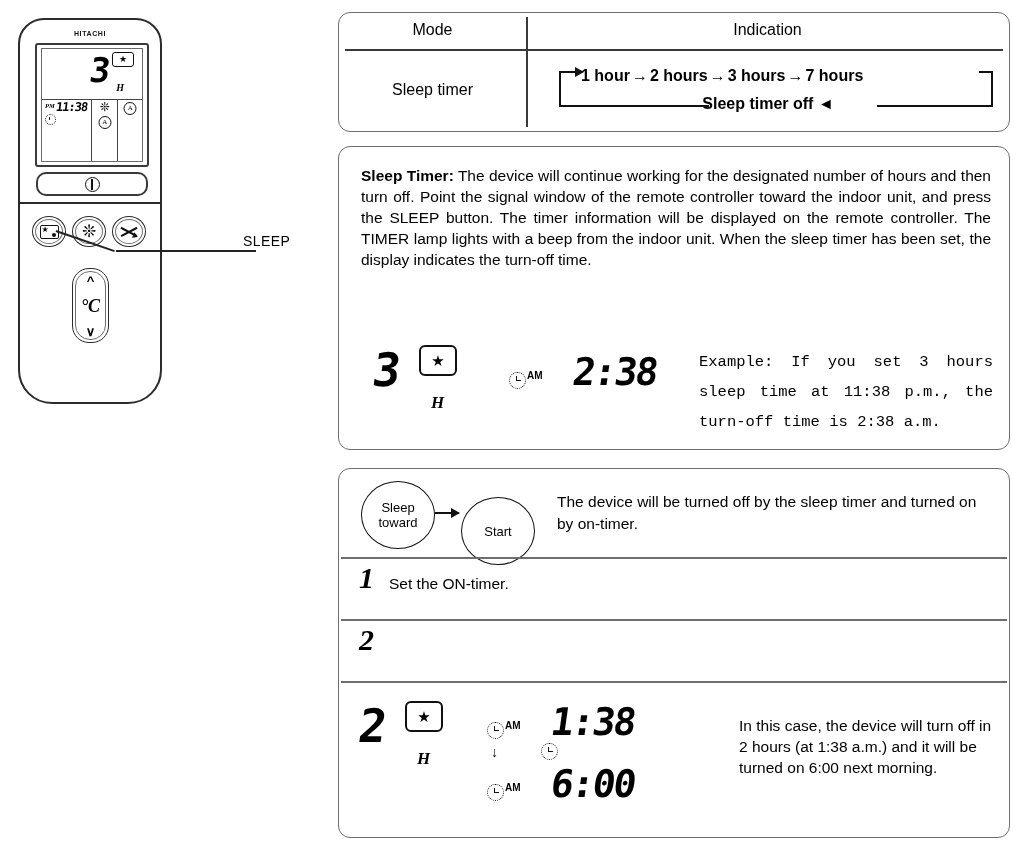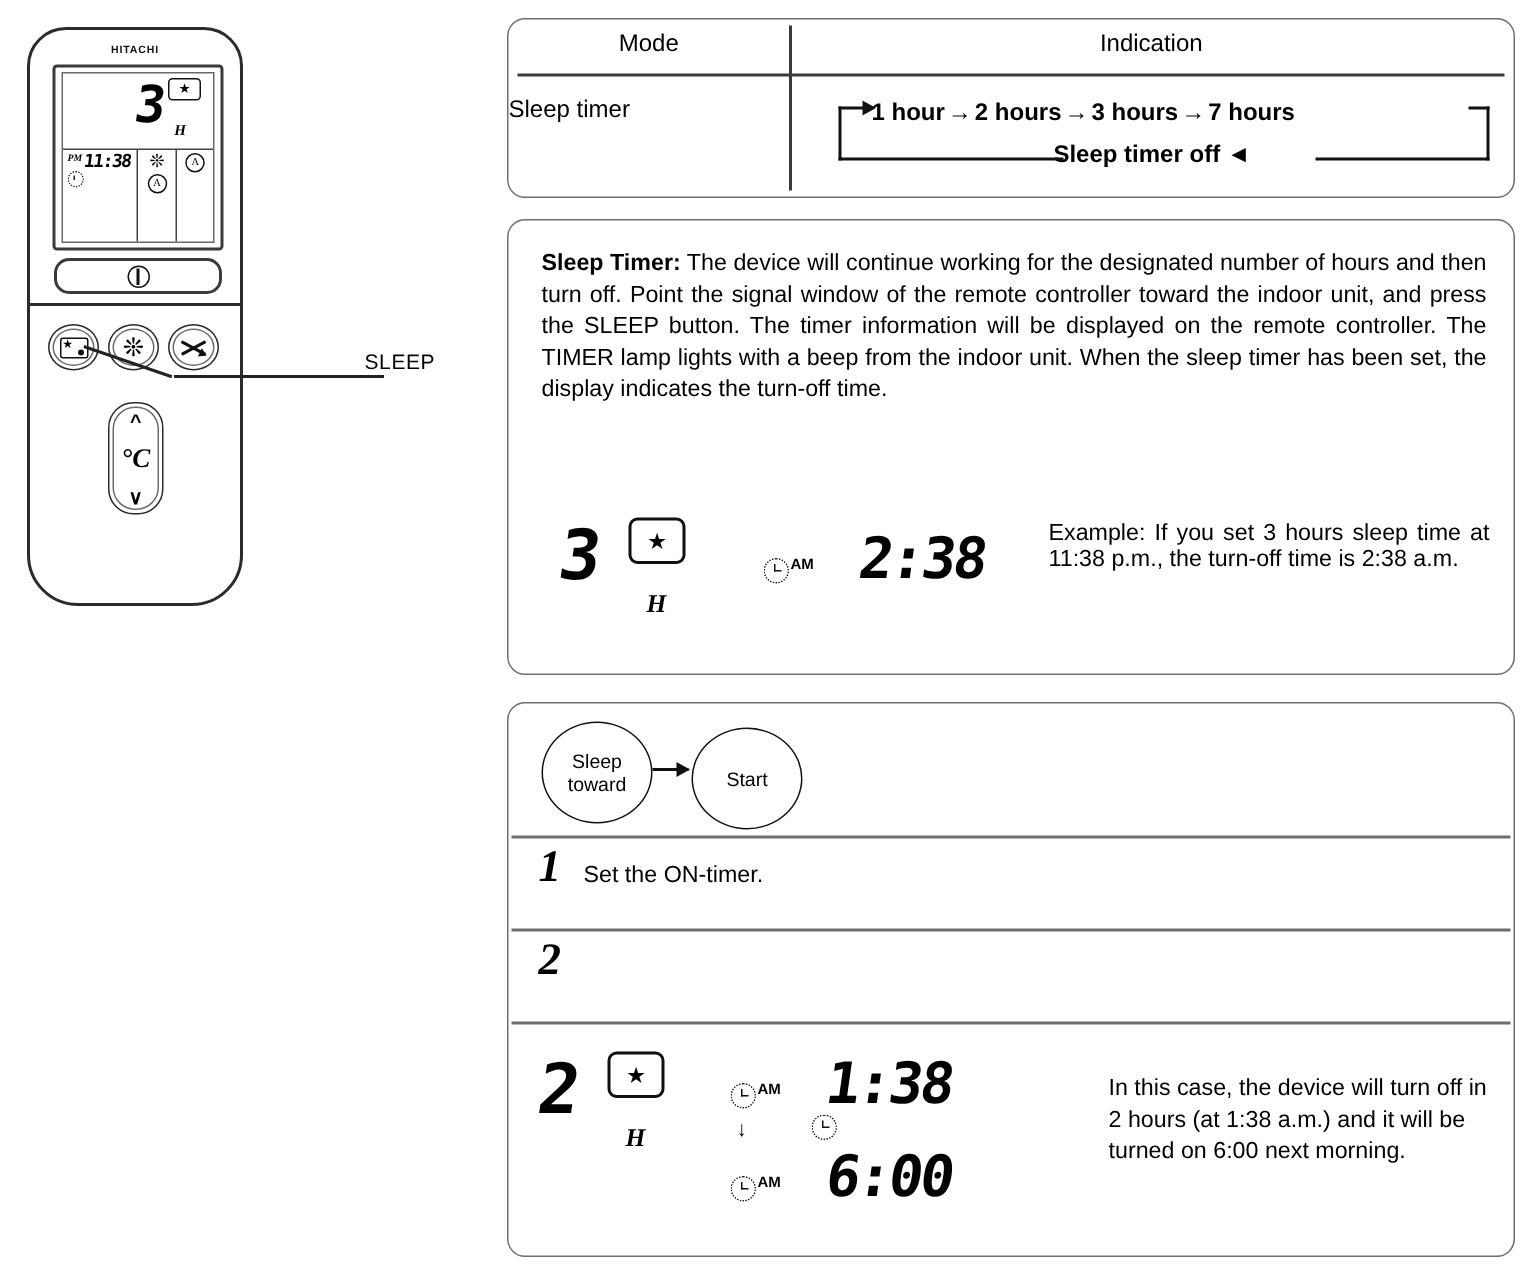--- a/index.html
+++ b/index.html
@@ -167,21 +167,21 @@
   .tbl { position: absolute; left: 0; top: 0; width: 100%; height: 100%; }
   .tbl-hline { position: absolute; left: 6px; right: 6px; top: 36px; height: 1.6px; background: #3a3a3a; }
   .tbl-vline { position: absolute; left: 187px; top: 4px; bottom: 4px; width: 1.6px; background: #3a3a3a; }
   .tbl-mode-h {
     position: absolute; left: 0; top: 8px; width: 187px; text-align: center; font-size: 16px;
   }
   .tbl-ind-h {
     position: absolute; left: 187px; top: 8px; right: 0; text-align: center; font-size: 16px;
   }
   .tbl-mode-c {
-    position: absolute; left: 0; top: 52px; width: 187px; font-size: 16px;
+    position: absolute; left: 0; top: 68px; width: 187px; text-align: center; font-size: 16px;
   }
   .cycle { position: absolute; left: 200px; top: 44px; right: 12px; height: 70px; font-weight: bold; }
   .cycle-row1 {
     position: absolute; left: 42px; top: 10px; font-size: 16px; white-space: nowrap;
   }
   .cycle-row1 .arr { padding: 0 2px; }
   .cycle-row2 {
     position: absolute; left: 0; right: 0; top: 38px; text-align: center;
     font-size: 16px; white-space: nowrap;
   }
@@ -219,32 +219,32 @@
     content: ""; position: absolute; left: 6px; top: 2.5px; width: 1.3px; height: 5.5px; background: #111;
   }
   .clock-ico::before {
     content: ""; position: absolute; left: 6px; top: 6.5px; width: 4.5px; height: 1.3px; background: #111;
   }
   .am-sup { font-size: 10px; font-weight: bold; vertical-align: super; margin-left: 1px; }
   .fig-time { position: absolute; }
   .fig-time .tnum { font-size: 38px; line-height: 38px; }
   .example-note {
     position: absolute; left: 340px; top: 8px; right: 0;
-    font-size: 15.5px; line-height: 17px; text-align: justify;
+    font-size: 15.5px; line-height: 30px; text-align: justify; font-family: Liberation Mono, monospace;
   }
 
   
   .step-flow { position: absolute; left: 0; top: 0; right: 0; height: 88px; }
   .ellipse {
     position: absolute; border: 1.8px solid #111; border-radius: 50%;
     display: flex; align-items: center; justify-content: center; text-align: center;
     font-size: 13px; line-height: 15px; background: #fff;
   }
   .ellipse.e1 { left: 22px; top: 12px; width: 72px; height: 66px; }
-  .ellipse.e2 { left: 122px; top: 16px; width: 72px; height: 66px; text-align: center; }
+  .ellipse.e2 { left: 122px; top: 28px; width: 72px; height: 66px; text-align: center; }
   .flow-arrow { position: absolute; left: 96px; top: 43px; width: 24px; height: 2px; background: #111; }
   .flow-arrow::after {
     content: ""; position: absolute; right: -1px; top: -4px;
     border-left: 9px solid #111; border-top: 5px solid transparent; border-bottom: 5px solid transparent;
   }
   .flow-note { position: absolute; left: 218px; top: 22px; right: 18px; font-size: 15.5px; line-height: 22px; }
   .hdiv { position: absolute; left: 2px; right: 2px; height: 1.6px; background: #6e6e6e; }
   .step-row { position: absolute; left: 0; right: 0; }
   .step-num {
     position: absolute; left: 20px; top: 6px;
@@ -392,20 +392,21 @@
 
     <div class="step-flow">
       <div class="ellipse e1">
         <div>
           <div>Sleep</div>
           <div>toward</div>
         </div>
       </div>
       <div class="flow-arrow"></div>
       <div class="ellipse e2">Start</div>
+      <div class="flow-note">The device will be turned off by the sleep timer and turned on by on-timer.</div>
     </div>
 
     <div class="hdiv" style="top:88px;"></div>
 
     <div class="step-row" style="top:88px; height:62px;">
       <div class="step-num">1</div>
       <div class="step-txt">Set the ON-timer.</div>
     </div>
 
     <div class="hdiv" style="top:150px;"></div>

